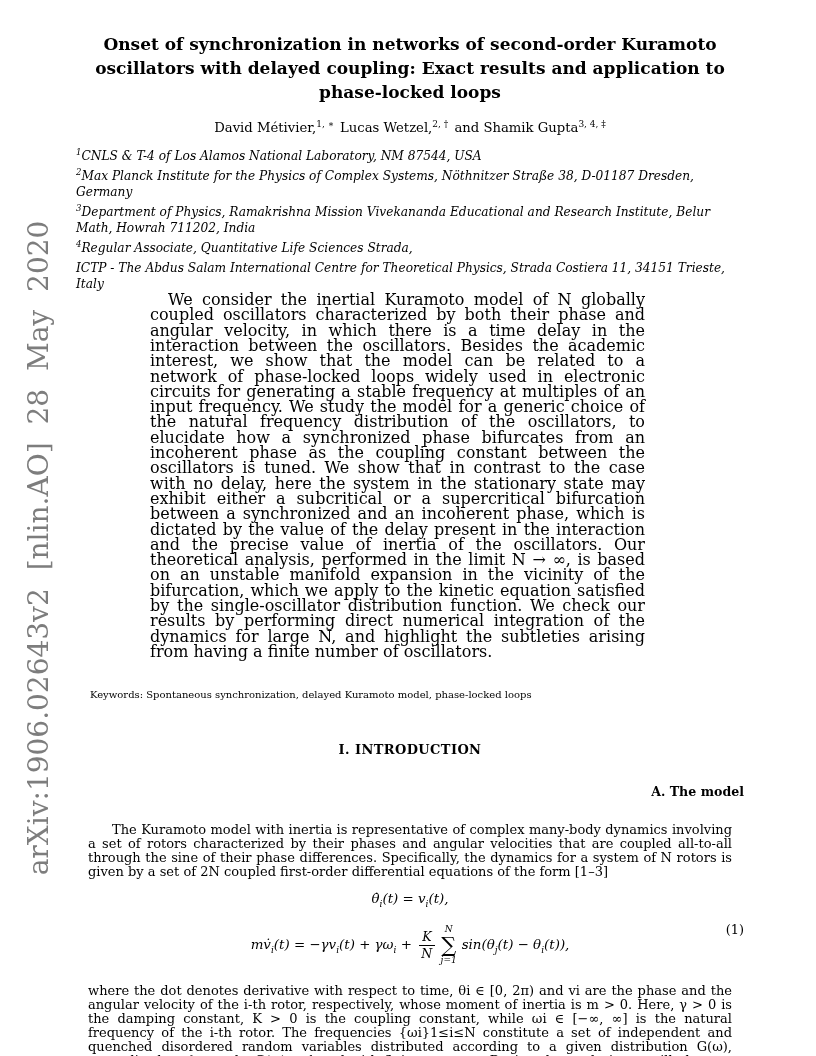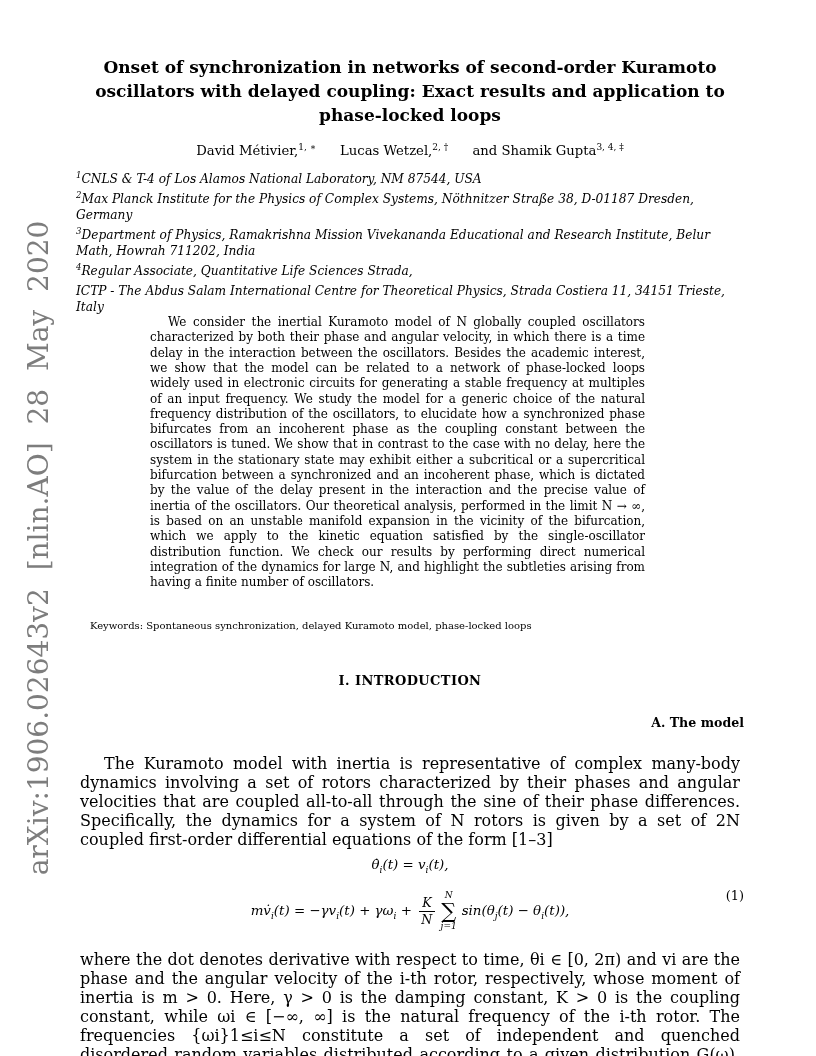--- a/index.html
+++ b/index.html
@@ -11,51 +11,51 @@
 
   
   .watermark {
     position:absolute; left:-345px; top:531px; width:768px; height:34px;
     line-height:34px; text-align:center; transform:rotate(-90deg);
     color:#7d7d7d; font-size:28px; word-spacing:9px; white-space:nowrap;
   }
 
   .page {
     position:absolute; top:0; left:0; right:0; bottom:0;
-    padding:51px 72px 36px 76px; box-sizing:border-box;
+    padding:28px 72px 36px 76px; box-sizing:border-box;
   }
 
   h1.title {
     margin:4px 18px 14px; text-align:center;
     font-size:17px; font-weight:bold; line-height:1.42;
   }
   .authors { text-align:center; font-size:13.2px; margin-bottom:9px; }
-  .authors .author + .author { margin-left:20px; }
+  .authors .author + .author { margin-left:2px; }
   sup { font-size:9px; }
 
   .affiliations { font-style:italic; font-size:12.2px; line-height:16px; }
   .affil sup { font-size:8.5px; }
   .dateline { text-align:center; font-size:12.4px; margin-top:3px; margin-bottom:17px; }
 
   .abstract {
-    margin:0 99px 0 74px; font-size:12px; line-height:15.3px;
+    margin:0 99px 0 74px; font-size:16px; line-height:15.3px;
     text-align:justify; text-indent:18px;
   }
 
   .keywords { margin:30px 0 0 14px; font-size:10px; }
 
   h2.section-heading {
     margin:42px 0 12px; text-align:center; font-size:13px; font-weight:bold;
     letter-spacing:0.4px;
   }
   h3.subsection-heading {
     margin:27px 0 24px; text-align:right; font-size:12.6px; font-weight:bold;
   }
 
-  .para { margin:4px; font-size:16px; line-height:19px; text-align:justify; }
+  .para { margin:12px; font-size:13px; line-height:14px; text-align:justify; }
   .para.indent { text-indent:24px; }
 
   .equation-block { position:relative; margin:8px 0 18px; padding:0 30px; }
   .eq-line { text-align:center; font-style:italic; font-size:13.4px; }
   .eq-line sub { font-size:9px; font-style:italic; }
   .eq-line1 { margin-bottom:16px; }
   .eq-number {
     position:absolute; right:0; top:50%; transform:translateY(-50%);
     font-size:12.9px; font-style:normal;
   }

